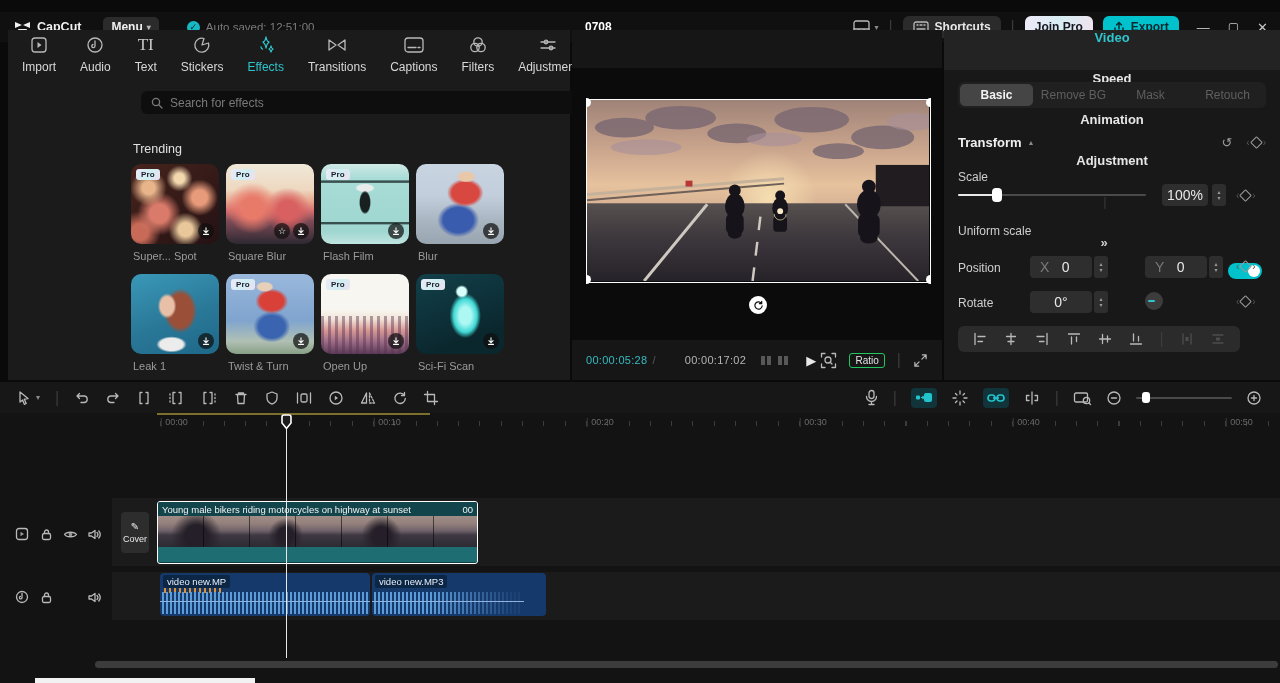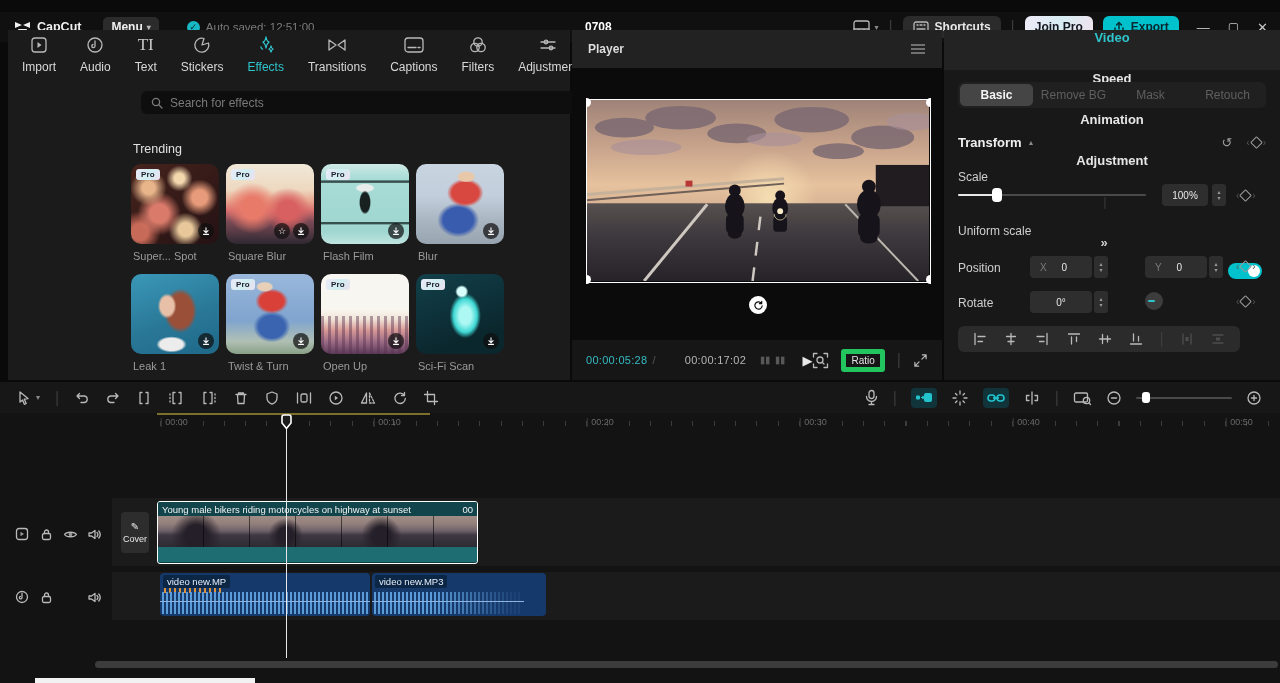--- a/index.html
+++ b/index.html
@@ -30,32 +30,32 @@
   .pro-badge{position:absolute;left:5px;top:5px;background:linear-gradient(120deg,#ece9f8,#cfeef2 55%,#efe0f0);
              color:#1c1c28;font-size:8px;font-weight:bold;padding:1px 5px;border-radius:3px;letter-spacing:.2px;}
   .dl-circle{position:absolute;width:16px;height:16px;border-radius:50%;background:rgba(15,15,15,.72);
              display:flex;align-items:center;justify-content:center;}
   
   .player-panel{left:572px;top:30px;width:370px;height:350px;background:#161616;}
   .player-head{height:38px;background:#222;display:flex;align-items:center;justify-content:space-between;padding:0 16px;}
   .video-area{position:absolute;left:0;top:38px;width:370px;height:272px;background:#0b0b0b;}
   .sel-handle{position:absolute;width:9px;height:9px;background:#fff;border-radius:50%;}
   .tc{font-size:11px;letter-spacing:.3px;}
-  .ratio-btn{border:5px solid #22c55e;border-radius:3px;color:#e3e3e3;font-size:10px;padding:1px 5px;}
+  .ratio-btn{border:1px solid #22c55e;border-radius:3px;color:#e3e3e3;font-size:10px;padding:1px 5px;}
   
   .right-panel{left:944px;top:30px;width:336px;height:350px;background:#181818;}
   .tabs{height:40px;background:#232323;display:flex;align-items:center;gap:26px;padding:0 18px;font-size:13px;font-weight:bold;color:#e6e6e6;flex-direction:column;}
   .tabs .active{color:#2fc5cd;}
   .subtab-wrap{left:14px;top:52px;width:308px;height:26px;background:#202020;border-radius:6px;
                display:flex;align-items:center;font-size:12px;color:#5f5f5f;}
   .subtab{flex:1;text-align:center;height:22px;line-height:22px;border-radius:5px;margin:0 2px;}
   .subtab.active{background:#454545;color:#f2f2f2;font-weight:bold;}
   .ins-label{font-size:12px;color:#cfcfcf;}
   .valbox{background:#2e2e2e;border-radius:4px;height:22px;display:flex;align-items:center;justify-content:center;
-          color:#e8e8e8;font-size:10px;}
+          color:#e8e8e8;font-size:14px;}
   .stepper{background:#2e2e2e;border-radius:3px;width:14px;height:22px;display:flex;flex-direction:column;
            align-items:center;justify-content:center;color:#9a9a9a;font-size:6px;line-height:6px;}
   .kf{display:flex;align-items:center;gap:2px;color:#565656;font-size:10px;}
   .kf .d{width:7px;height:7px;border:1.2px solid #9a9a9a;transform:rotate(45deg);border-radius:1px;}
   .toggle{width:34px;height:16px;border-radius:8px;background:#00c2cc;position:relative;}
   .toggle .knob{position:absolute;right:2px;top:2px;width:12px;height:12px;border-radius:50%;background:#fff;}
   .align-wrap{left:14px;top:296px;width:270px;height:26px;background:#2b2b2b;border-radius:6px;
               display:flex;align-items:center;justify-content:space-around;padding:0 6px;}
   
   .timeline{left:0;top:382px;width:1280px;height:301px;background:#131313;}
@@ -300,26 +300,20 @@
           </svg>
       </span>
     </div>
     <div class="card-label" style="left:125px;top:330px;">Leak 1</div>
     <div class="card-label" style="left:220px;top:330px;">Twist &amp; Turn</div>
     <div class="card-label" style="left:315px;top:330px;">Open Up</div>
     <div class="card-label" style="left:410px;top:330px;">Sci-Fi Scan</div>
   </div>
 
   <div class="ab player-panel">
-    <div class="player-head">
-      <span style="font-size:12px;font-weight:bold;color:#ddd;">Player</span>
-      <svg width="16" height="12" viewBox="0 0 16 12">
-          <path d="M1 2 H15 M1 6 H15 M1 10 H15" stroke="#8a8a8a" stroke-width="1.6"></path>
-        </svg>
-    </div>
 
     <div class="video-area">
 
       <div class="ab" style="left:14px;top:31px;width:345px;height:184px;border:1.5px solid #fff;box-sizing:border-box;">
         <svg width="342" height="181" viewBox="0 0 347 184" preserveAspectRatio="none">
           <defs>
             <linearGradient id="sky" x1="0" y1="0" x2="0" y2="1">
               <stop offset="0" stop-color="#9f8378"></stop>
                 <stop offset="0.45" stop-color="#c9a48c"></stop>
               <stop offset="0.8" stop-color="#e6c29e"></stop>

